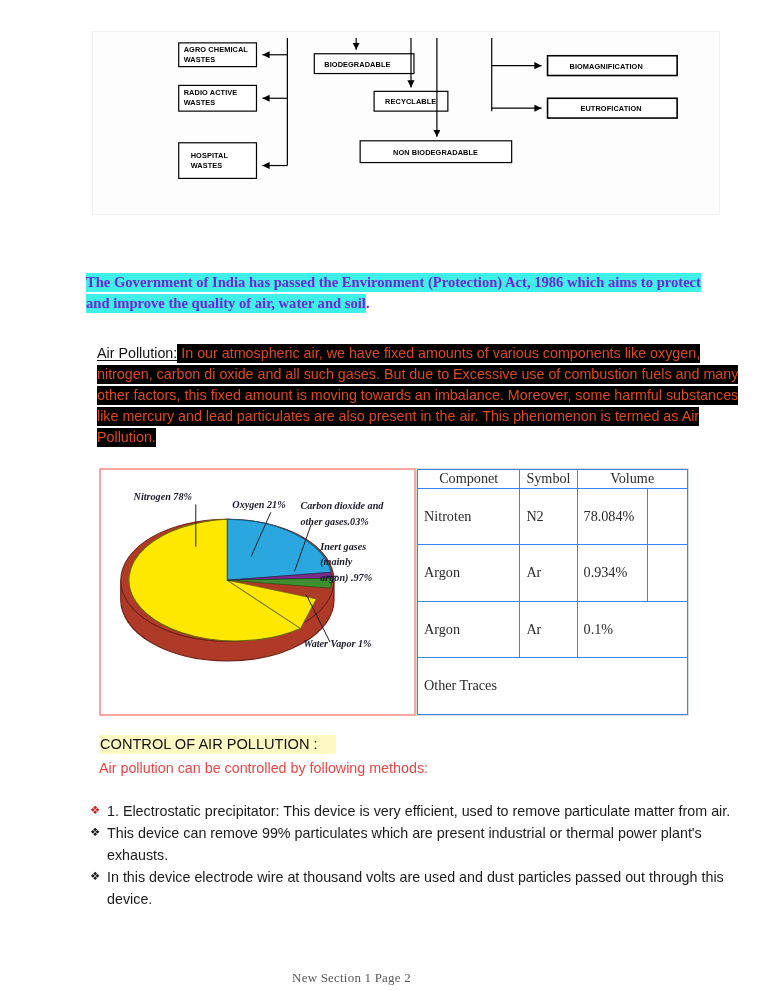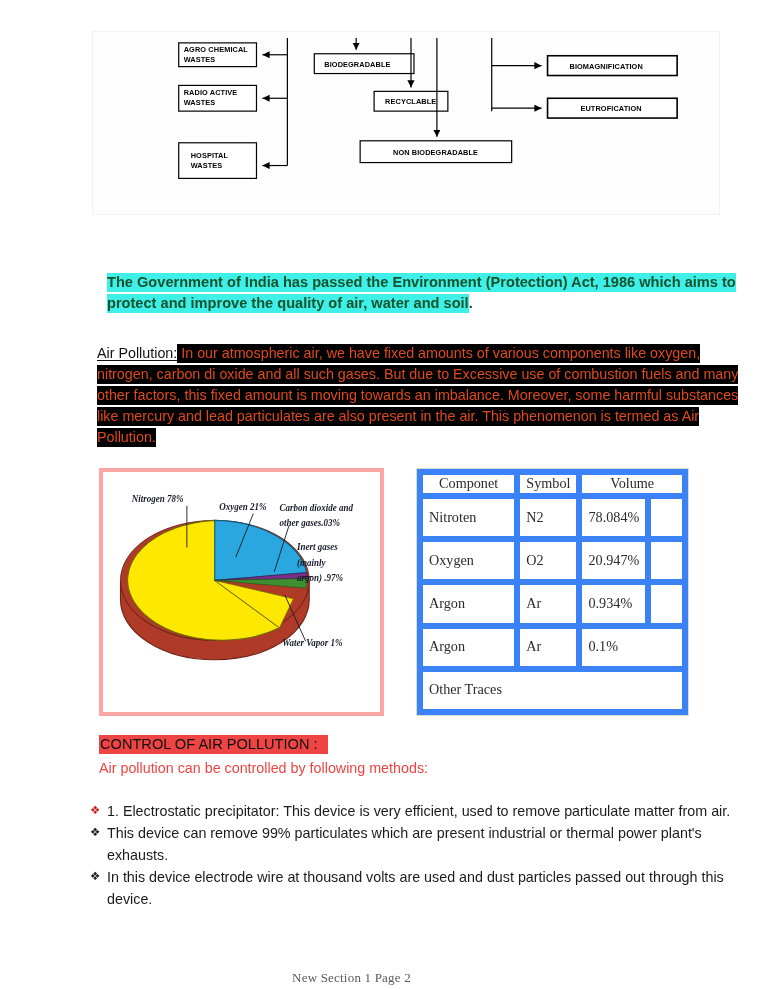--- a/index.html
+++ b/index.html
@@ -39,26 +39,27 @@
   
   .para {
     position: absolute;
     font-family: "Liberation Sans", sans-serif;
     line-height: 1.47;
     color: #1b1b1b;
   }
 
   
   #gov-statement {
-    left: 107px;
+    left: 86px;
     top: 272px;
     width: 640px;
     font-size: 14.6px;
     font-weight: bold;
-    color: #14532d;
+    color: #6d28d9;
+    font-family: Liberation Serif, serif;
   }
   #gov-statement .hl-cyan {
     background: #3ff0e8;
     box-decoration-break: clone;
     -webkit-box-decoration-break: clone;
     padding: 1px 0 2px 0;
   }
 
   
   #air-pollution-para {
@@ -85,23 +86,23 @@
   #figure-row {
     position: absolute;
     left: 99px;
     top: 468px;
     width: 590px;
     height: 248px;
   }
   #pie-box {
     position: absolute;
     left: 0; top: 0;
-    width: 285px; height: 248px;
+    width: 317px; height: 248px;
     background: #fff;
-    border: 4px solid #fca5a5;
+    border: 2px solid #fca5a5;
     box-sizing: border-box;
   }
   #pie-svg { display:block; width:100%; height:100%; }
   .pie-cal {
     font-family: "Liberation Serif", serif;
     font-style: italic;
     font-weight: bold;
     font-size: 10.3px;
     fill: #1a1a2a;
   }
@@ -117,21 +118,21 @@
   }
   table.comp {
     border-collapse: collapse;
     width: 100%;
     height: 100%;
     font-family: "Liberation Serif", serif;
     font-size: 14.2px;
     color: #2a2a2a;
   }
   table.comp th, table.comp td {
-    border: 6px solid #3b82f6;
+    border: 1px solid #3b82f6;
     padding: 1px 6px;
     text-align: left;
     font-weight: normal;
     vertical-align: middle;
     line-height: 1.12;
   }
   table.comp th { text-align: center; }
   th.c-comp, td.c-comp { width: 38%; }
   th.c-sym,  td.c-sym  { width: 21%; }
   td.c-vol { width: 26%; }
@@ -142,22 +143,22 @@
   td.two-line { line-height: 1.12; }
 
   
   #control-heading {
     left: 99px;
     top: 734px;
     font-size: 14.6px;
     color: #111;
   }
   #control-heading .hl-yellow {
-    background: #ef4444;
-    padding: 1px 10px 2px 1px;
+    background: #fef9c3;
+    padding: 1px 18px 2px 1px;
   }
   #control-sub {
     left: 99px;
     top: 758px;
     width: 620px;
     font-size: 14.3px;
     color: #ef4444;
   }
 
   
@@ -304,26 +305,20 @@
         </tr>
       </thead>
       <tbody>
         <tr>
           <td class="c-comp">Nitroten</td>
           <td class="c-sym">N2</td>
           <td class="c-vol">78.084%</td>
           <td class="c-pad"></td>
         </tr>
         <tr>
-          <td class="c-comp">Oxygen</td>
-          <td class="c-sym">O2</td>
-          <td class="c-vol">20.947%</td>
-          <td class="c-pad"></td>
-        </tr>
-        <tr>
           <td class="c-comp">Argon</td>
           <td class="c-sym">Ar</td>
           <td class="c-vol">0.934%</td>
           <td class="c-pad"></td>
         </tr>
         <tr>
           <td class="c-comp">Argon</td>
           <td class="c-sym">Ar</td>
           <td class="c-vol-wide c-full" colspan="2">0.1%</td>
         </tr>

